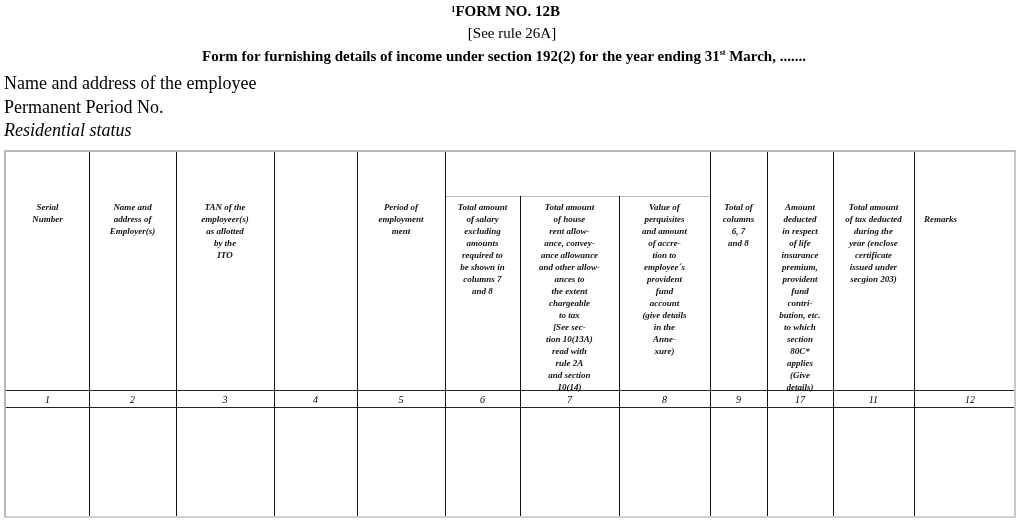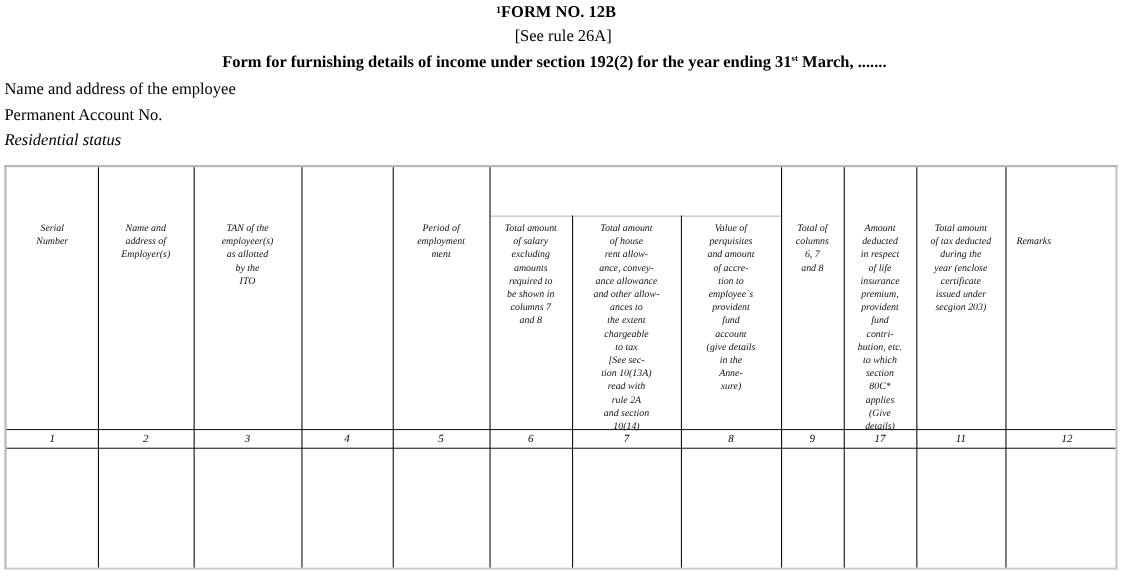--- a/index.html
+++ b/index.html
@@ -14,21 +14,21 @@
     .title sup { font-size: 9px; vertical-align: top; position: relative; top: 1px; }
     .subtitle {
       position: absolute; left: 0; width: 1024px; text-align: center;
       font-size: 15px; top: 25px;
     }
     .heading {
       position: absolute; left: 0; width: 1000px; text-align: center;
       font-weight: bold; font-size: 15px; top: 48px; padding-left: 4px;
     }
     .field {
-      position: absolute; left: 4px; font-size: 15px;
+      position: absolute; left: 4px; font-size: 18px;
     }
     .f1 { top: 73px; }
     .f2 { top: 97px; }
     .f3 { top: 120px; font-style: italic; }
 
     .tbl {
       position: absolute; left: 4px; top: 150px;
       width: 1012px; height: 368px;
       border-left: 2px solid #b8b8b8; border-top: 2px solid #b8b8b8;
       border-right: 2px solid #c8c8c8; border-bottom: 2px solid #d0d0d0;
@@ -36,40 +36,41 @@
     }
     .vline { position: absolute; top: 0; bottom: 0; width: 0; border-left: 1.5px solid #111; }
     .hline { position: absolute; left: 0; right: 0; height: 0; border-top: 1.5px solid #222; }
     .gline { position: absolute; height: 0; border-top: 1px solid #bbb; }
 
     .cell {
       position: absolute; text-align: center;
       font-family: "Liberation Serif", "DejaVu Serif", serif;
       font-style: italic; font-size: 9px; line-height: 12px; color: #111;
       white-space: pre-line;
+      font-weight: bold;
     }
     .num {
       position: absolute; text-align: center; font-style: italic; font-size: 10px;
       top: 241px; height: 14px; line-height: 14px;
     }
     .group-head {
       position: absolute; left: 439px; width: 266px; top: 8px;
       text-align: center; font-style: italic; font-size: 9.5px; line-height: 13px;
       white-space: pre-line;
     }
   </style>
 </head>
 <body>
 
 <div class="title"><sup>1</sup><span>FORM NO. 12B</span></div>
 <div class="subtitle">[See rule 26A]</div>
 <div class="heading"><span>Form for furnishing details of income under section 192(2) for the year ending 31</span><sup style="font-size:8px">st</sup><span> March, .......</span></div>
 
 <div class="field f1">Name and address of the employee</div>
-<div class="field f2">Permanent Account No.</div>
+<div class="field f2">Permanent Period No.</div>
 <div class="field f3">Residential status</div>
 
 <div class="tbl" id="tbl">
   <div class="gline" style="left:439px;width:266px;top:44px;"></div>
   <div class="hline" style="top:238px;"></div>
   <div class="hline" style="top:255px;"></div>
 <div class="vline" style="left: 83px;"></div>
     <div class="vline" style="left: 170px;"></div>
     <div class="vline" style="left: 268px;"></div>
     <div class="vline" style="left: 351px;"></div>

